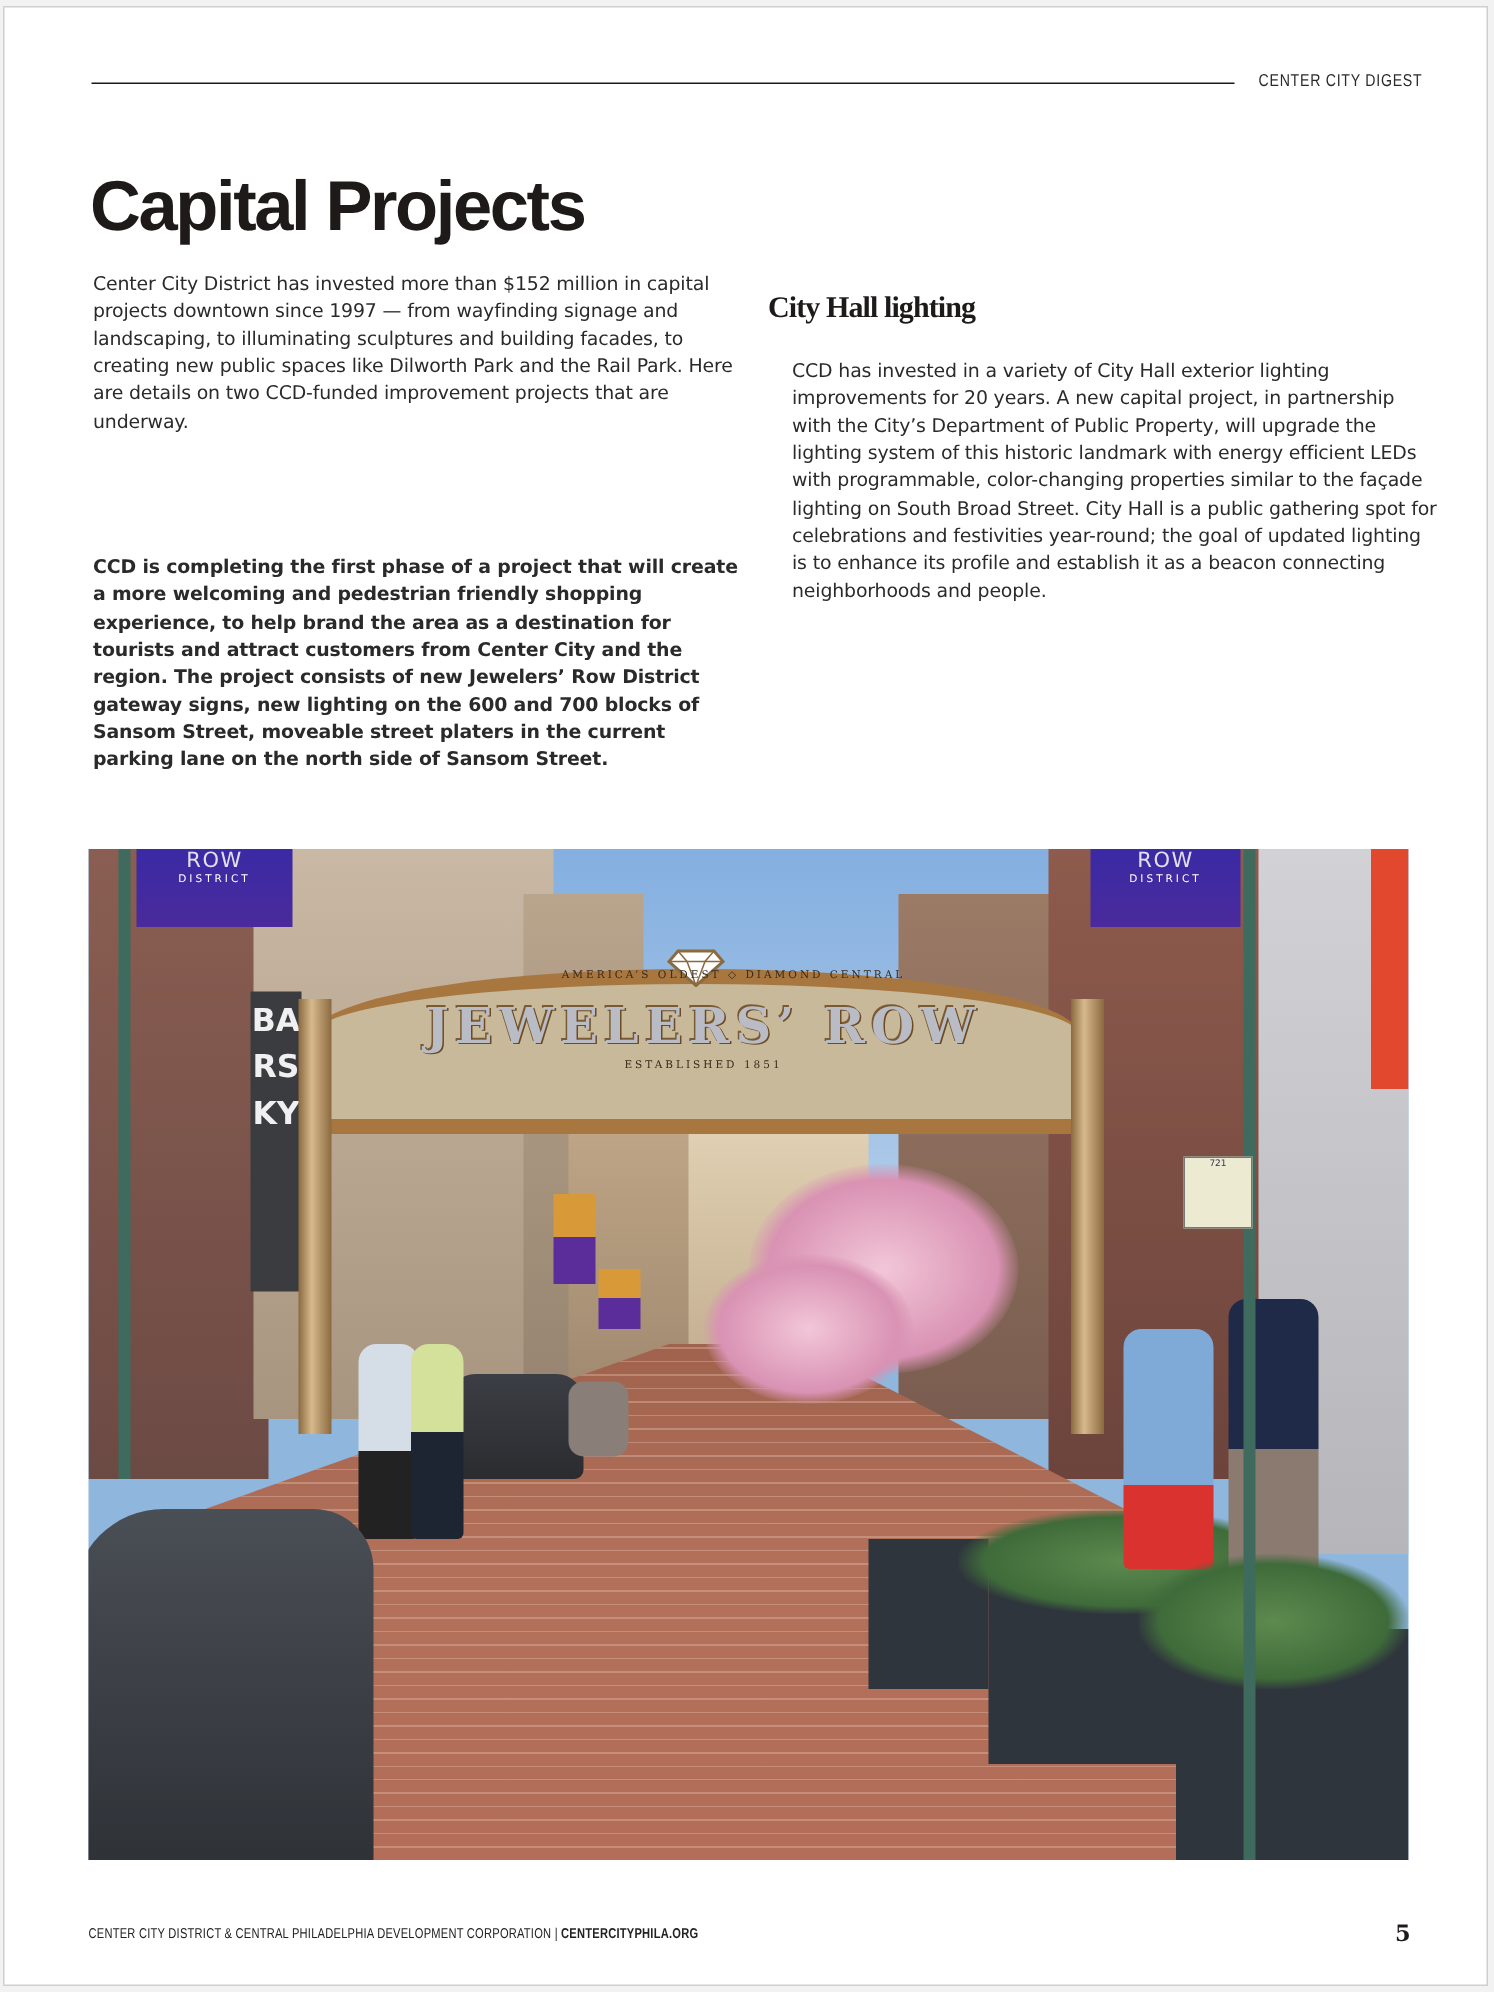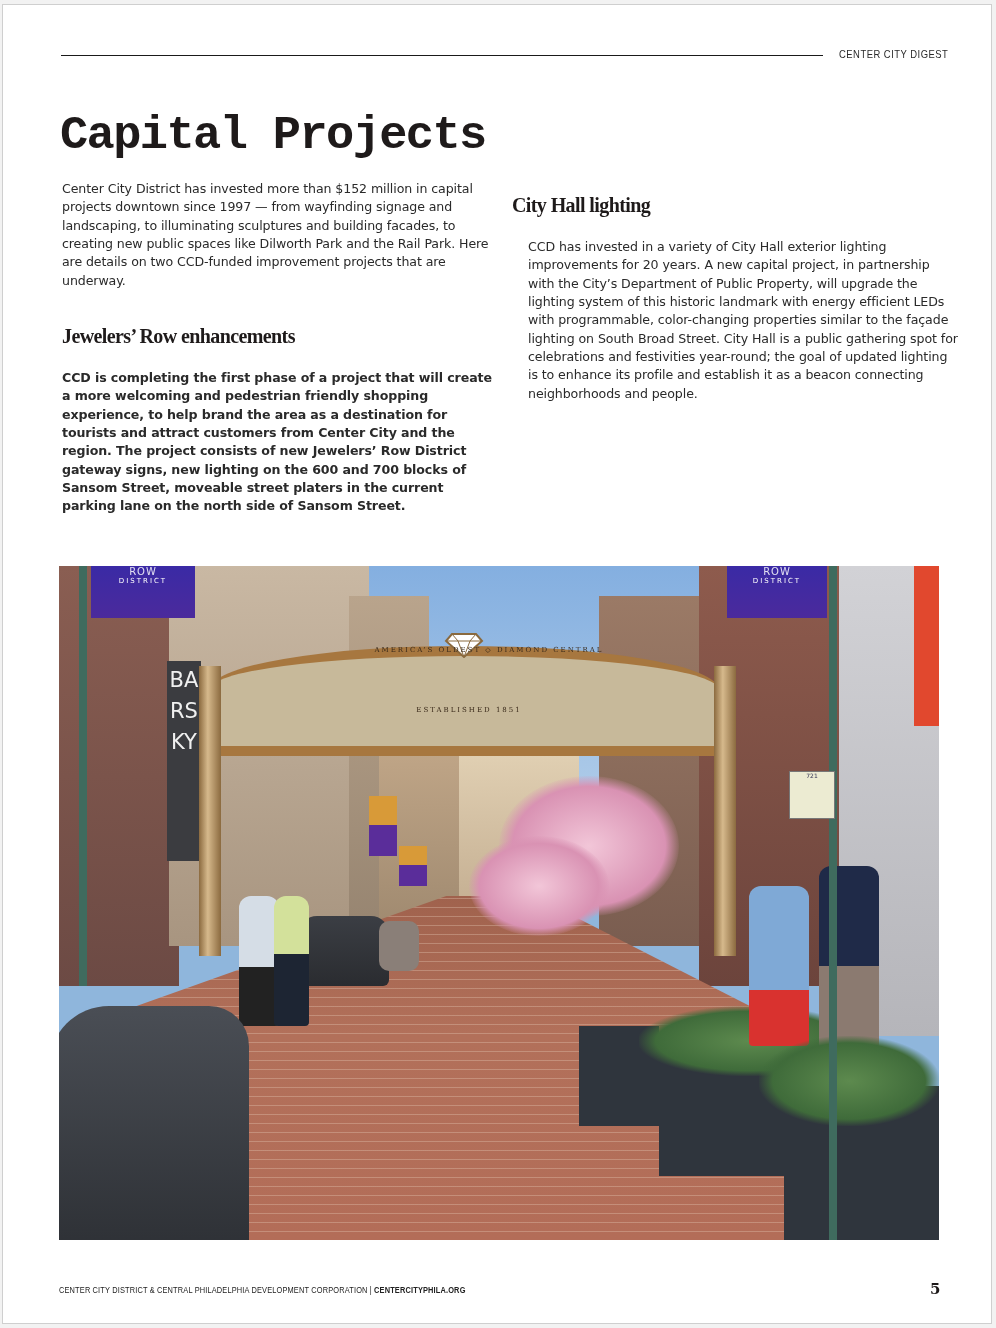--- a/index.html
+++ b/index.html
@@ -9,21 +9,21 @@
     background: #ffffff; border: 1px solid #cfcfcf; box-sizing: border-box;
   }
   .header-rule { position: absolute; left: 58px; top: 50px; width: 762px; height: 1px; background: #1a1a1a; }
   .header-label {
     position: absolute; left: 836px; top: 43px; font-family: "Liberation Sans", sans-serif;
     font-size: 11.5px; letter-spacing: 0.6px; color: #2a2a2a; transform: scaleX(0.82); transform-origin: left top;
     white-space: nowrap; font-weight: normal;
   }
   .page-title {
     position: absolute; left: 57px; top: 104px; margin: 0;
-    font-family: Liberation Mono, monospace; font-weight: bold; font-size: 47px; color: #1e1a1a;
+    font-family: Liberation Sans, sans-serif; font-weight: bold; font-size: 47px; color: #1e1a1a;
     letter-spacing: -1.6px; white-space: nowrap;
   }
   .body-text {
     position: absolute; margin: 0; font-family: "DejaVu Sans", sans-serif; font-size: 12.6px;
     line-height: 18.35px; color: #2a2a2a; letter-spacing: -0.1px;
   }
   .section-heading {
     position: absolute; margin: 0; font-family: Liberation Serif, serif; font-weight: bold;
     font-size: 20px; color: #1e1a1a; letter-spacing: -0.6px; white-space: nowrap;
   }
@@ -102,24 +102,24 @@
   .pillar.right { left: 655px; }
   .pole { position: absolute; width: 8px; background: #3f6b5e; }
   .pole.l { left: 20px; top: 0; height: 420px; }
   .pole.r { left: 770px; top: 0; height: 674px; }
   .banner {
     position: absolute; background: linear-gradient(#3a2aa5, #4b2a9c); color: #fff;
     font-family: "DejaVu Sans", sans-serif; font-size: 7px; letter-spacing: 2px; text-align: center;
   }
   .banner.left { left: 32px; top: 0; width: 104px; height: 52px; }
   .banner.right { left: 668px; top: 0; width: 100px; height: 52px; }
-  .banner .big { display: block; font-size: 10px; padding-top: 0px; letter-spacing: 1px; opacity: 0.85; }
+  .banner .big { display: block; font-size: 14px; padding-top: 0px; letter-spacing: 1px; opacity: 0.85; }
   .barsky {
     position: absolute; left: 108px; top: 95px; width: 34px; height: 200px; background: #3b3c40;
-    color: #f0f0f0; font-family: "DejaVu Sans", sans-serif; font-size: 21px; font-weight: normal;
+    color: #f0f0f0; font-family: "DejaVu Sans", sans-serif; font-size: 21px; font-weight: bold;
     text-align: center; line-height: 31px; writing-mode: horizontal-tb; word-break: break-all; padding-top: 4px;
     box-sizing: border-box;
   }
   .small-banner { position: absolute; width: 28px; background: linear-gradient(#d89a38 48%, #5a2d9a 48%); }
   .sb1 { left: 310px; top: 230px; height: 60px; }
   .sb2 { left: 340px; top: 280px; height: 40px; }
   .sign721 { position: absolute; left: 730px; top: 205px; width: 44px; height: 46px; background: #ecebd2; border: 1px solid #777; font-size: 6px; text-align: center; color: #335; font-family: "DejaVu Sans", sans-serif; }
 
   .footer-text {
     position: absolute; left: 59px; top: 1284px; font-family: "Liberation Sans", sans-serif; font-size: 9.5px;
@@ -134,21 +134,20 @@
 <body>
 
 <div class="page">
   <div class="header-rule"></div>
   <div class="header-label">CENTER CITY DIGEST</div>
 
   <h1 class="page-title">Capital Projects</h1>
 
   <p class="body-text" id="intro">Center City District has invested more than $152 million in capital projects downtown since 1997 — from wayfinding signage and landscaping, to illuminating sculptures and building facades, to creating new public spaces like Dilworth Park and the Rail Park. Here are details on two CCD-funded improvement projects that are underway.</p>
 
-  <h2 class="section-heading" id="jr-heading">Jewelers’ Row enhancements</h2>
   <p class="body-text" id="jr-text">CCD is completing the first phase of a project that will create a more welcoming and pedestrian friendly shopping experience, to help brand the area as a destination for tourists and attract customers from Center City and the region. The project consists of new Jewelers’ Row District gateway signs, new lighting on the 600 and 700 blocks of Sansom Street, moveable street platers in the current parking lane on the north side of Sansom Street.</p>
 
   <h2 class="section-heading" id="ch-heading">City Hall lighting</h2>
   <p class="body-text" id="ch-text">CCD has invested in a variety of City Hall exterior lighting improvements for 20 years. A new capital project, in partnership with the City’s Department of Public Property, will upgrade the lighting system of this historic landmark with energy efficient LEDs with programmable, color-changing properties similar to the façade lighting on South Broad Street. City Hall is a public gathering spot for celebrations and festivities year-round; the goal of updated lighting is to enhance its profile and establish it as a beacon connecting neighborhoods and people.</p>
 </div>
 
 <div class="rendering">
   <div class="sky"></div>
   <div class="bldg b-left1"></div>
   <div class="bldg b-left2"></div>
@@ -197,19 +196,20 @@
   <div class="small-banner sb2"></div>
   <div class="sign721">721</div>
 
   <div class="arch-band"></div>
   <svg class="diamond" viewBox="0 0 40 26">
     <polygon points="8,2 32,2 38,9 20,25 2,9" fill="#ffffff" stroke="#8a6a3f" stroke-width="2"></polygon>
     <polyline points="2,9 38,9" fill="none" stroke="#8a6a3f" stroke-width="1"></polyline>
     <polyline points="8,2 14,9 20,25 26,9 32,2" fill="none" stroke="#8a6a3f" stroke-width="1"></polyline>
   </svg>
   <div class="arch-top">AMERICA’S OLDEST  ◇  DIAMOND CENTRAL</div>
+  <div class="arch-text">JEWELERS’ ROW</div>
   <div class="arch-bottom">ESTABLISHED 1851</div>
   <div class="pillar left"></div>
   <div class="pillar right"></div>
 </div>
 
 <div class="footer-text"><span>CENTER CITY DISTRICT &amp; CENTRAL PHILADELPHIA DEVELOPMENT CORPORATION | </span><span class="site">CENTERCITYPHILA.ORG</span></div>
 <div class="page-number">5</div>
 
 </body></html>

